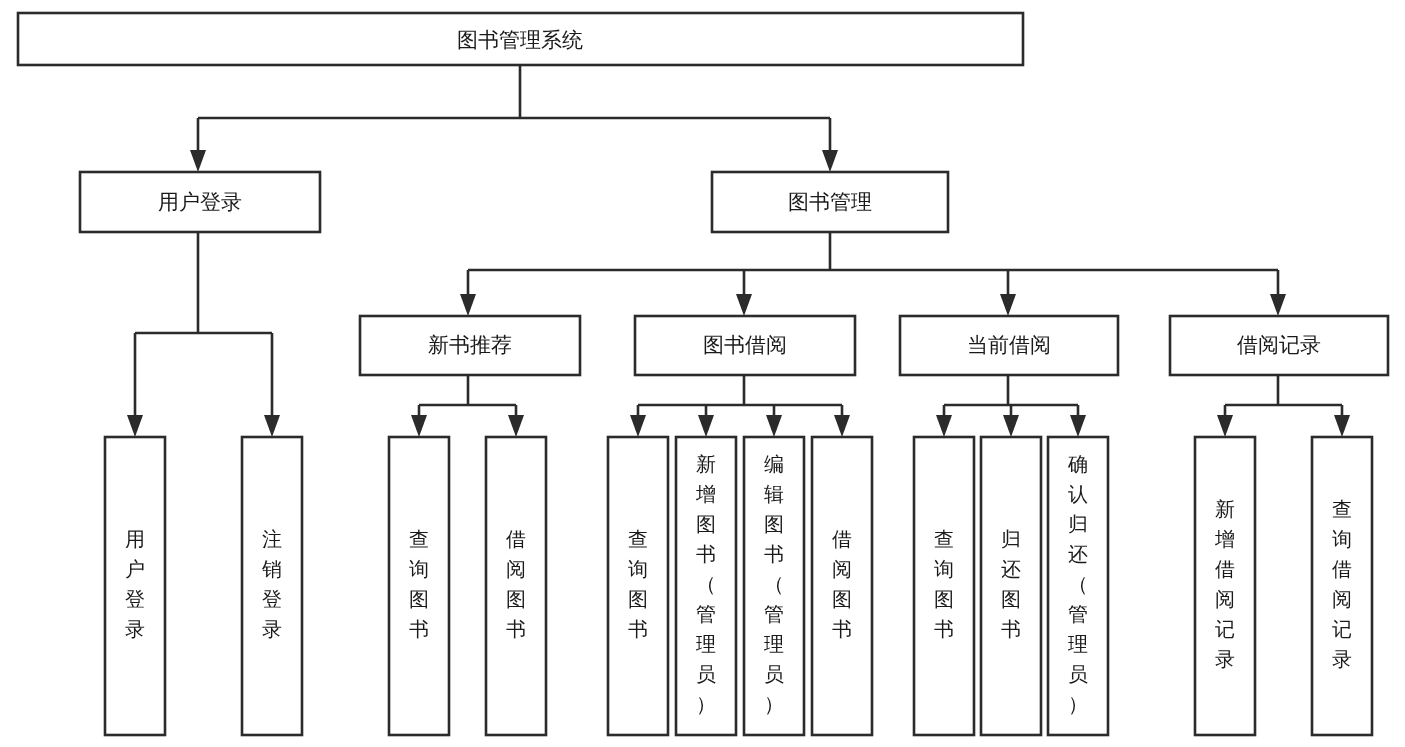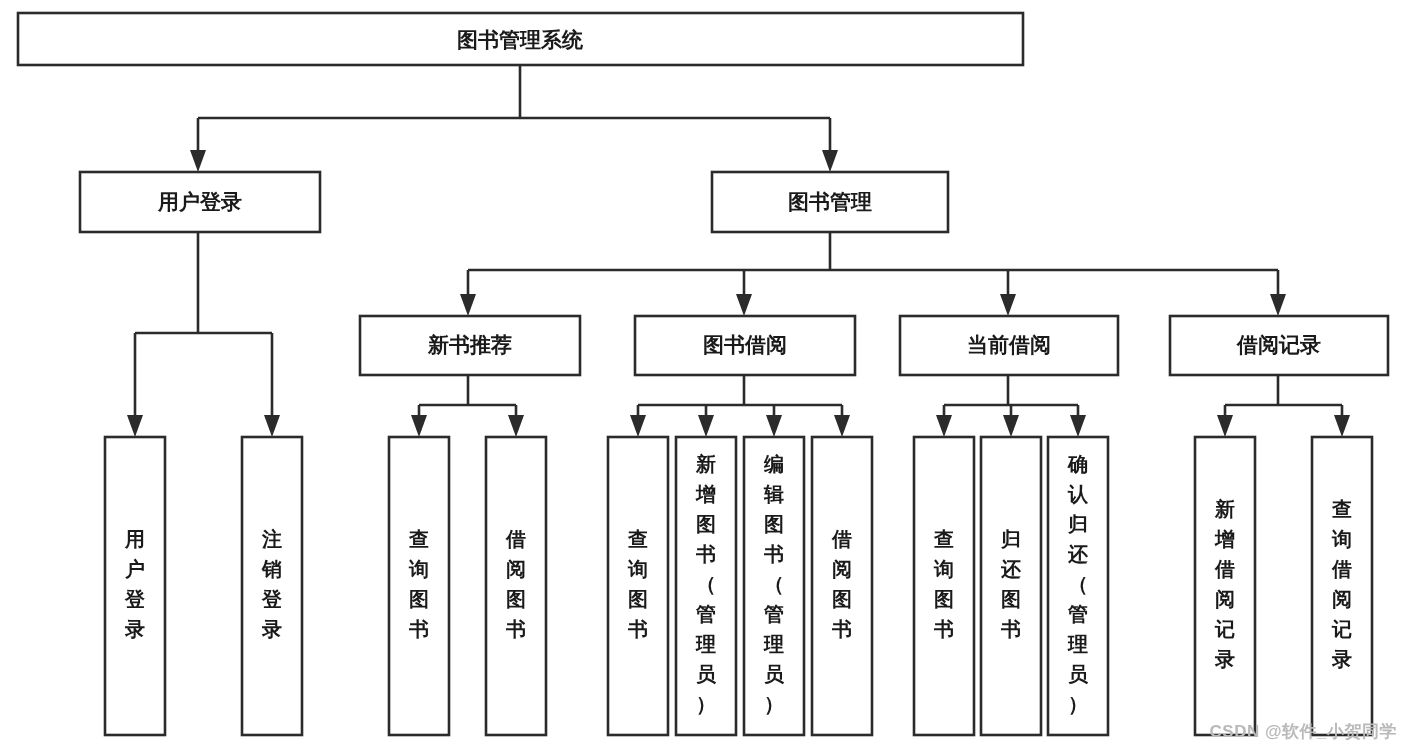--- a/index.html
+++ b/index.html
@@ -2,21 +2,21 @@
 <html><head>
 <meta charset="utf-8">
 <title>图书管理系统 功能结构图</title>
 <style>
   html,body{margin:0;padding:0;background:#ffffff;}
   body{
     width:1405px;height:747px;overflow:hidden;
     font-family:"Liberation Sans","DejaVu Sans",sans-serif;
     color:#1a1a1a;
   }
-  #diagram-root{position:relative;width:1405px;height:747px;background:#ffffff;font-weight:bold;}
+  #diagram-root{position:relative;width:1405px;height:747px;background:#ffffff;}
   svg#diagram-svg{position:absolute;left:0;top:0;width:1405px;height:747px;display:block;}
   .node-rect{fill:#ffffff;stroke:#2b2b2b;stroke-width:2.6;}
   .edge{fill:none;stroke:#2b2b2b;stroke-width:2.6;stroke-linecap:butt;}
   .arrow-head{fill:#2b2b2b;stroke:none;}
   .node-label{
     font-family:"Liberation Sans","DejaVu Sans",sans-serif;
     fill:#1a1a1a;font-size:21px;
     dominant-baseline:middle;text-anchor:middle;
     white-space:pre;
   }
@@ -182,14 +182,13 @@
         <rect class="node-rect" x="1195" y="437" width="60" height="298"></rect>
         <text class="node-label vertical" x="1225" y="586" dominant-baseline="middle" text-anchor="middle"><tspan x="1225" y="511">新</tspan><tspan x="1225" y="541">增</tspan><tspan x="1225" y="571">借</tspan><tspan x="1225" y="601">阅</tspan><tspan x="1225" y="631">记</tspan><tspan x="1225" y="661">录</tspan></text>
       </g>
       <g>
         <rect class="node-rect" x="1312" y="437" width="60" height="298"></rect>
         <text class="node-label vertical" x="1342" y="586" dominant-baseline="middle" text-anchor="middle"><tspan x="1342" y="511">查</tspan><tspan x="1342" y="541">询</tspan><tspan x="1342" y="571">借</tspan><tspan x="1342" y="601">阅</tspan><tspan x="1342" y="631">记</tspan><tspan x="1342" y="661">录</tspan></text>
       </g>
     </g>
   </svg>
 
-  <div class="watermark">CSDN @软件_小贺同学</div>
 </div>
 
 </body></html>

